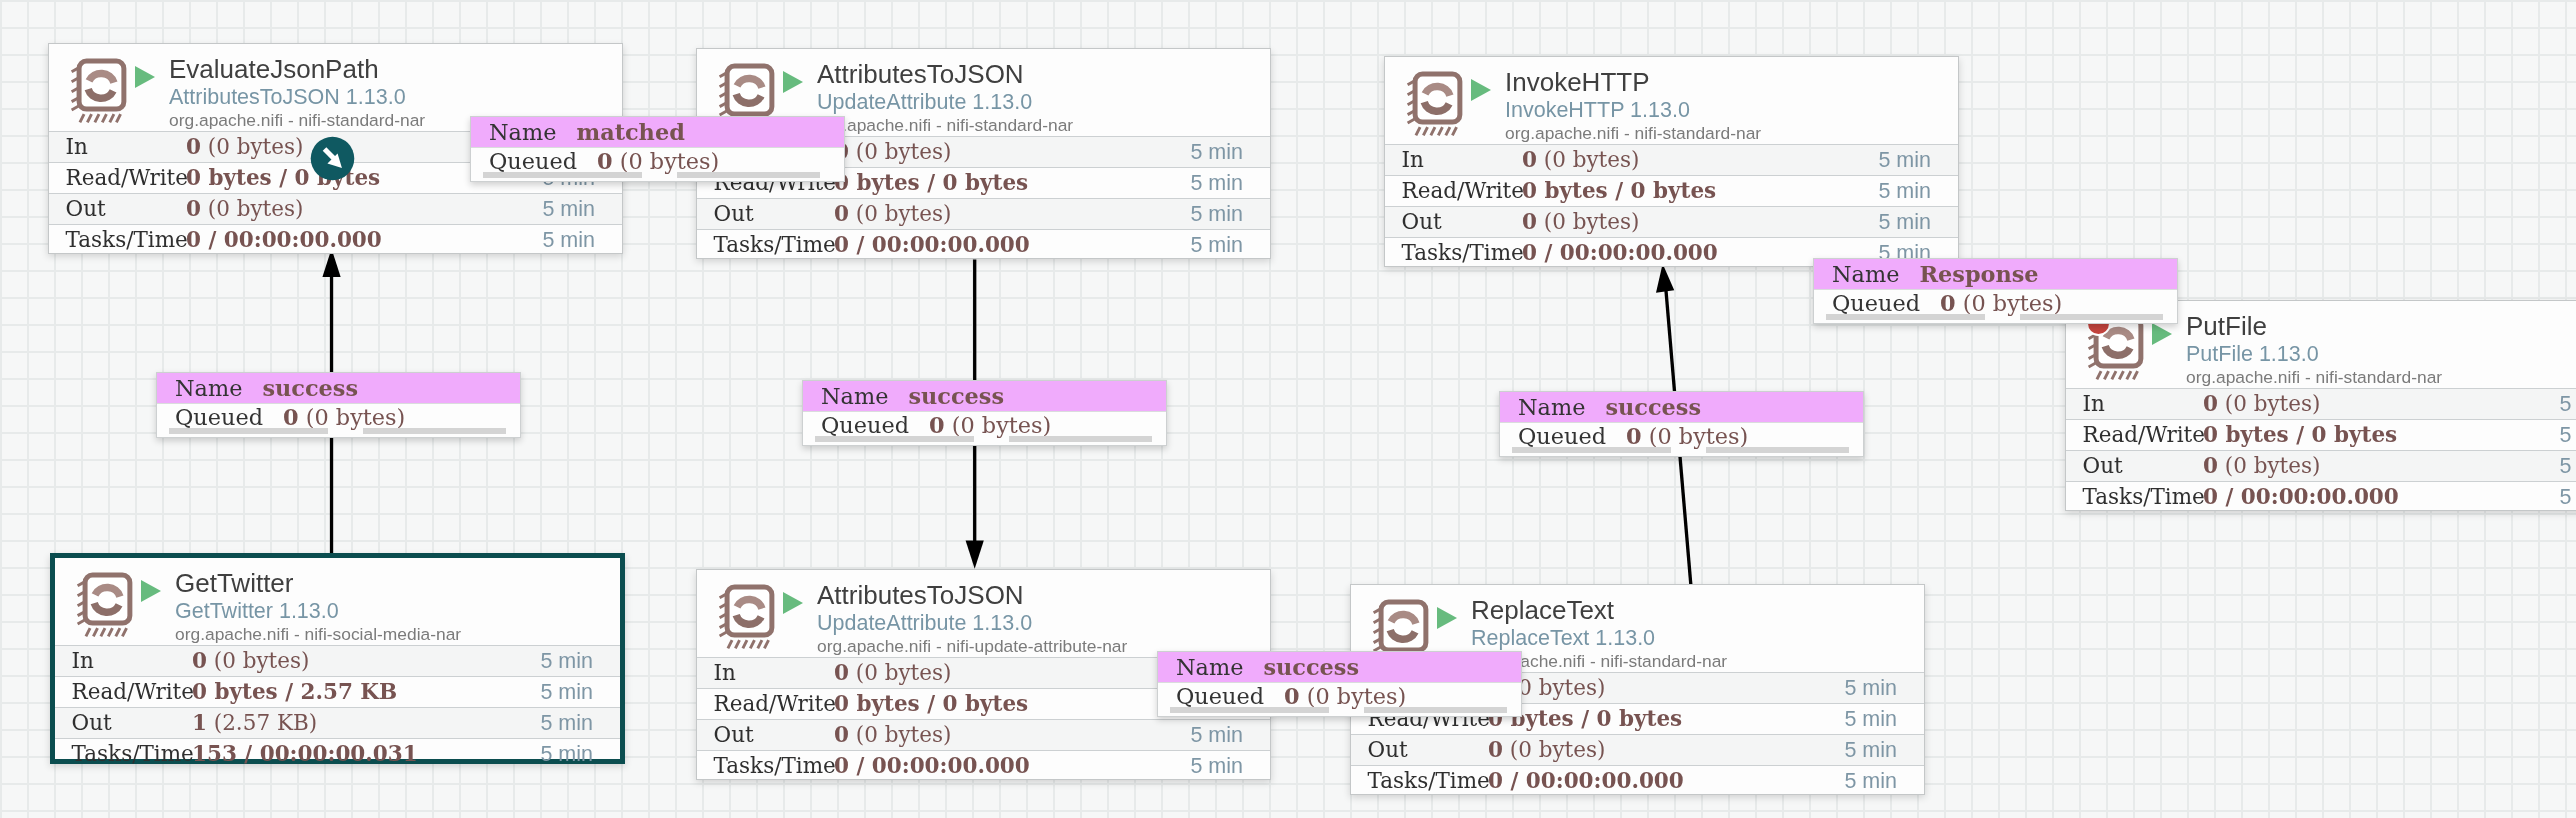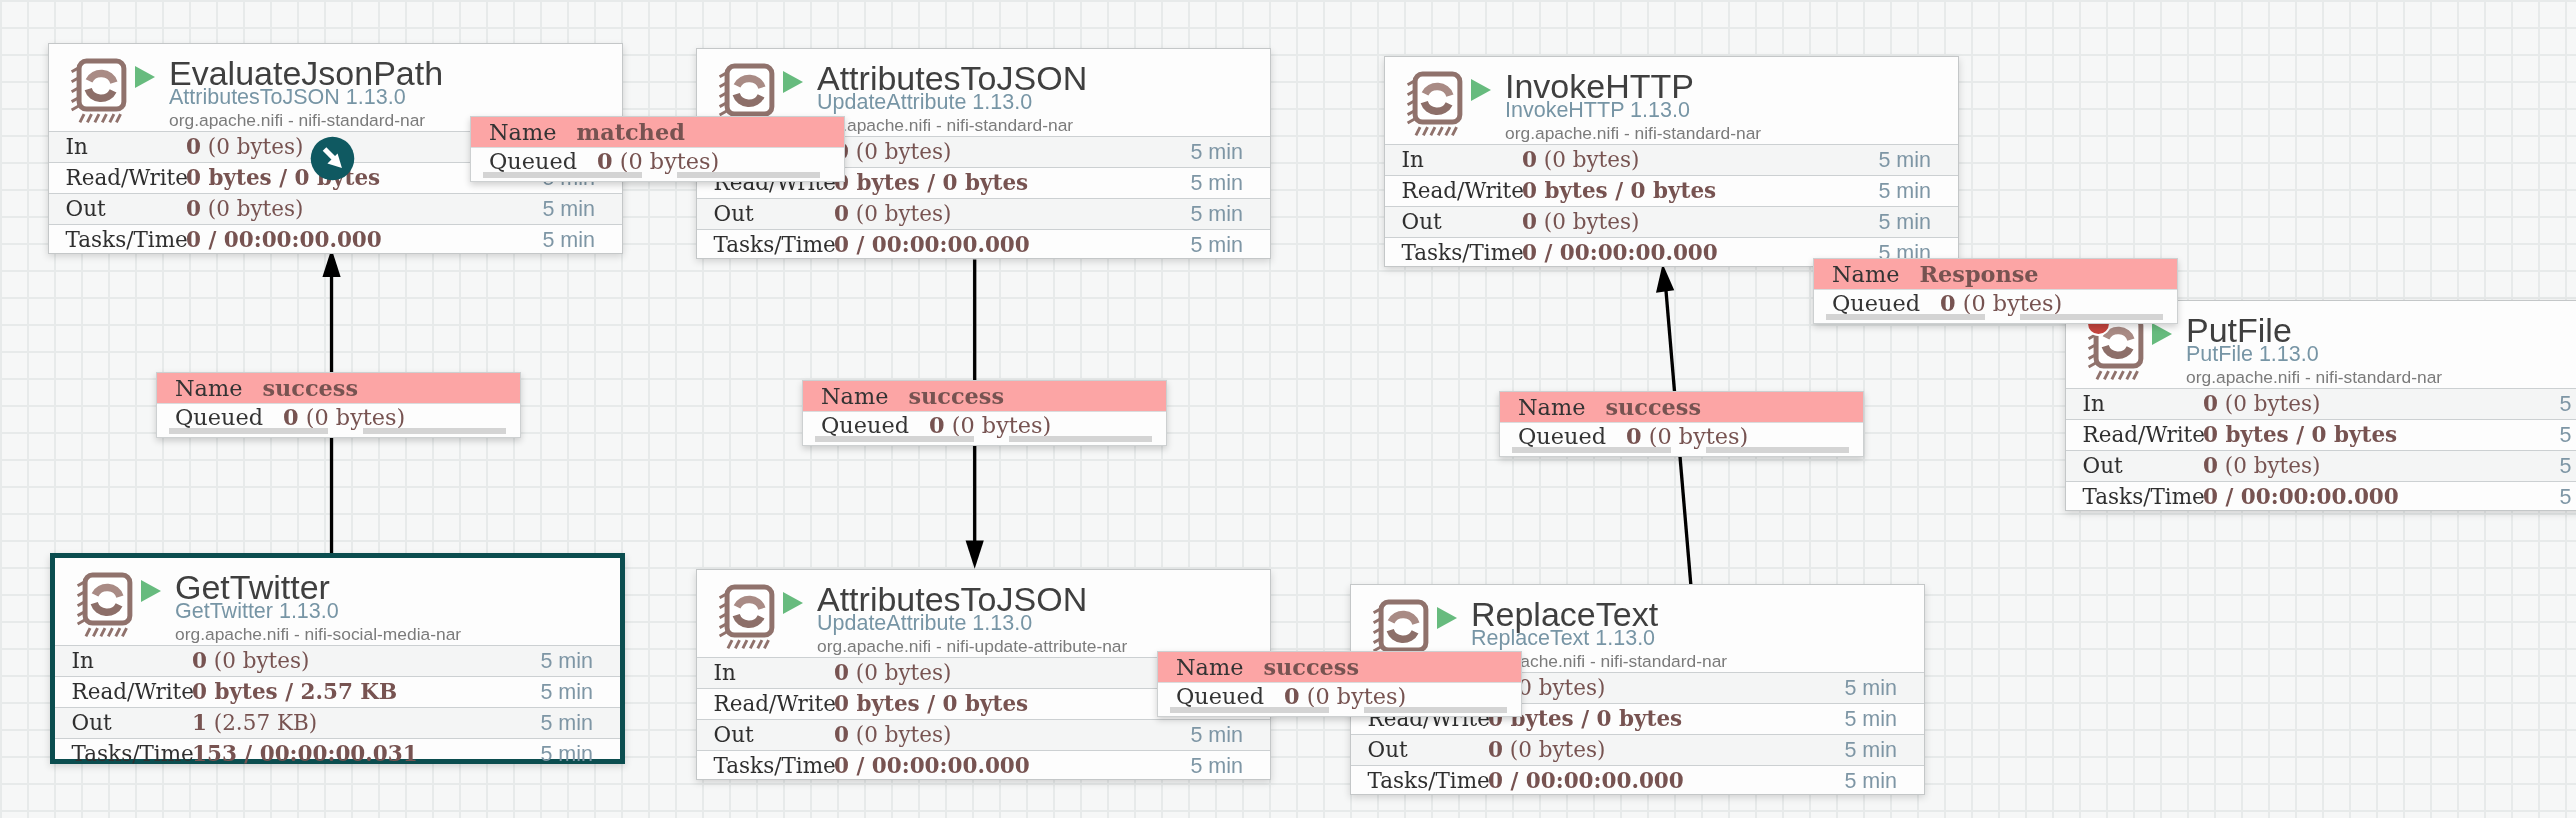--- a/index.html
+++ b/index.html
@@ -21,21 +21,21 @@
     border:1.7px solid #c4c7c8;box-sizing:border-box;
     box-shadow:0 2.5px 7.5px rgba(0,0,0,.16);
   }
   .proc.selected{border:5px solid #0b4d4f;}
   .hdr{position:absolute;left:0;top:0;right:0;height:87px;}
   .picon{position:absolute;left:15px;top:11.6px;width:65px;height:73px;}
   .runicon{
     position:absolute;left:86px;top:22.4px;width:0;height:0;
     border-left:20px solid #67bb7e;border-top:11.6px solid transparent;border-bottom:11.6px solid transparent;
   }
-  .pname{position:absolute;left:120px;top:10px;font-size:34px;font-weight:500;color:#3f3f3f;white-space:nowrap;}
+  .pname{position:absolute;left:120px;top:10px;font-size:26px;font-weight:500;color:#3f3f3f;white-space:nowrap;}
   .ptype{position:absolute;left:120px;top:41px;font-size:21.5px;color:#7795a5;white-space:nowrap;}
   .pbundle{position:absolute;left:120px;top:66px;font-size:17.4px;color:#7b7b7b;white-space:nowrap;}
   .rows{position:absolute;left:0;top:87px;right:0;bottom:0;}
   .srow{
     position:relative;height:30px;border-top:1.2px solid #ccd0d2;
     font-size:21.5px;line-height:30px;white-space:nowrap;
   }
   .srow.alt{background:#f4f5f5;}
   .sl{position:absolute;left:16.6px;color:#2f2f2f;font-family:"DejaVu Serif","Liberation Serif",serif;}
   .sv{position:absolute;left:137px;color:#775351;font-family:"DejaVu Serif","Liberation Serif",serif;}
@@ -46,21 +46,21 @@
     background:#c5443e;border:2.5px solid #fff;box-sizing:border-box;
   }
 
   
   .clabel{
     position:absolute;width:365px;height:66px;background:#fdfdfd;
     border:1.7px solid #cdd0d1;box-sizing:border-box;
     box-shadow:0 2.5px 6.6px rgba(0,0,0,.18);
     font-family:"DejaVu Serif","Liberation Serif",serif;
   }
-  .lrow1{position:relative;height:30px;line-height:30px;border-bottom:1.7px solid #dadcdd;background:#fca5a5;white-space:nowrap;}
+  .lrow1{position:relative;height:30px;line-height:30px;border-bottom:1.7px solid #dadcdd;background:#f0abfc;white-space:nowrap;}
   .lrow2{position:relative;height:25px;line-height:26.5px;white-space:nowrap;}
   .lk{margin-left:18px;color:#333;font-size:22.4px;}
   .lv{margin-left:20px;color:#775351;font-size:22.4px;font-weight:700;}
   .lq{color:#775351;font-size:22.4px;}
   .lq b{font-weight:700;margin-left:20px;}
   .bar{position:absolute;bottom:3.3px;height:5.8px;background:#d4d4d4;}
   .bar-l{left:11.6px;width:159px;}
   .bar-r{left:206px;width:143px;}
 
   

